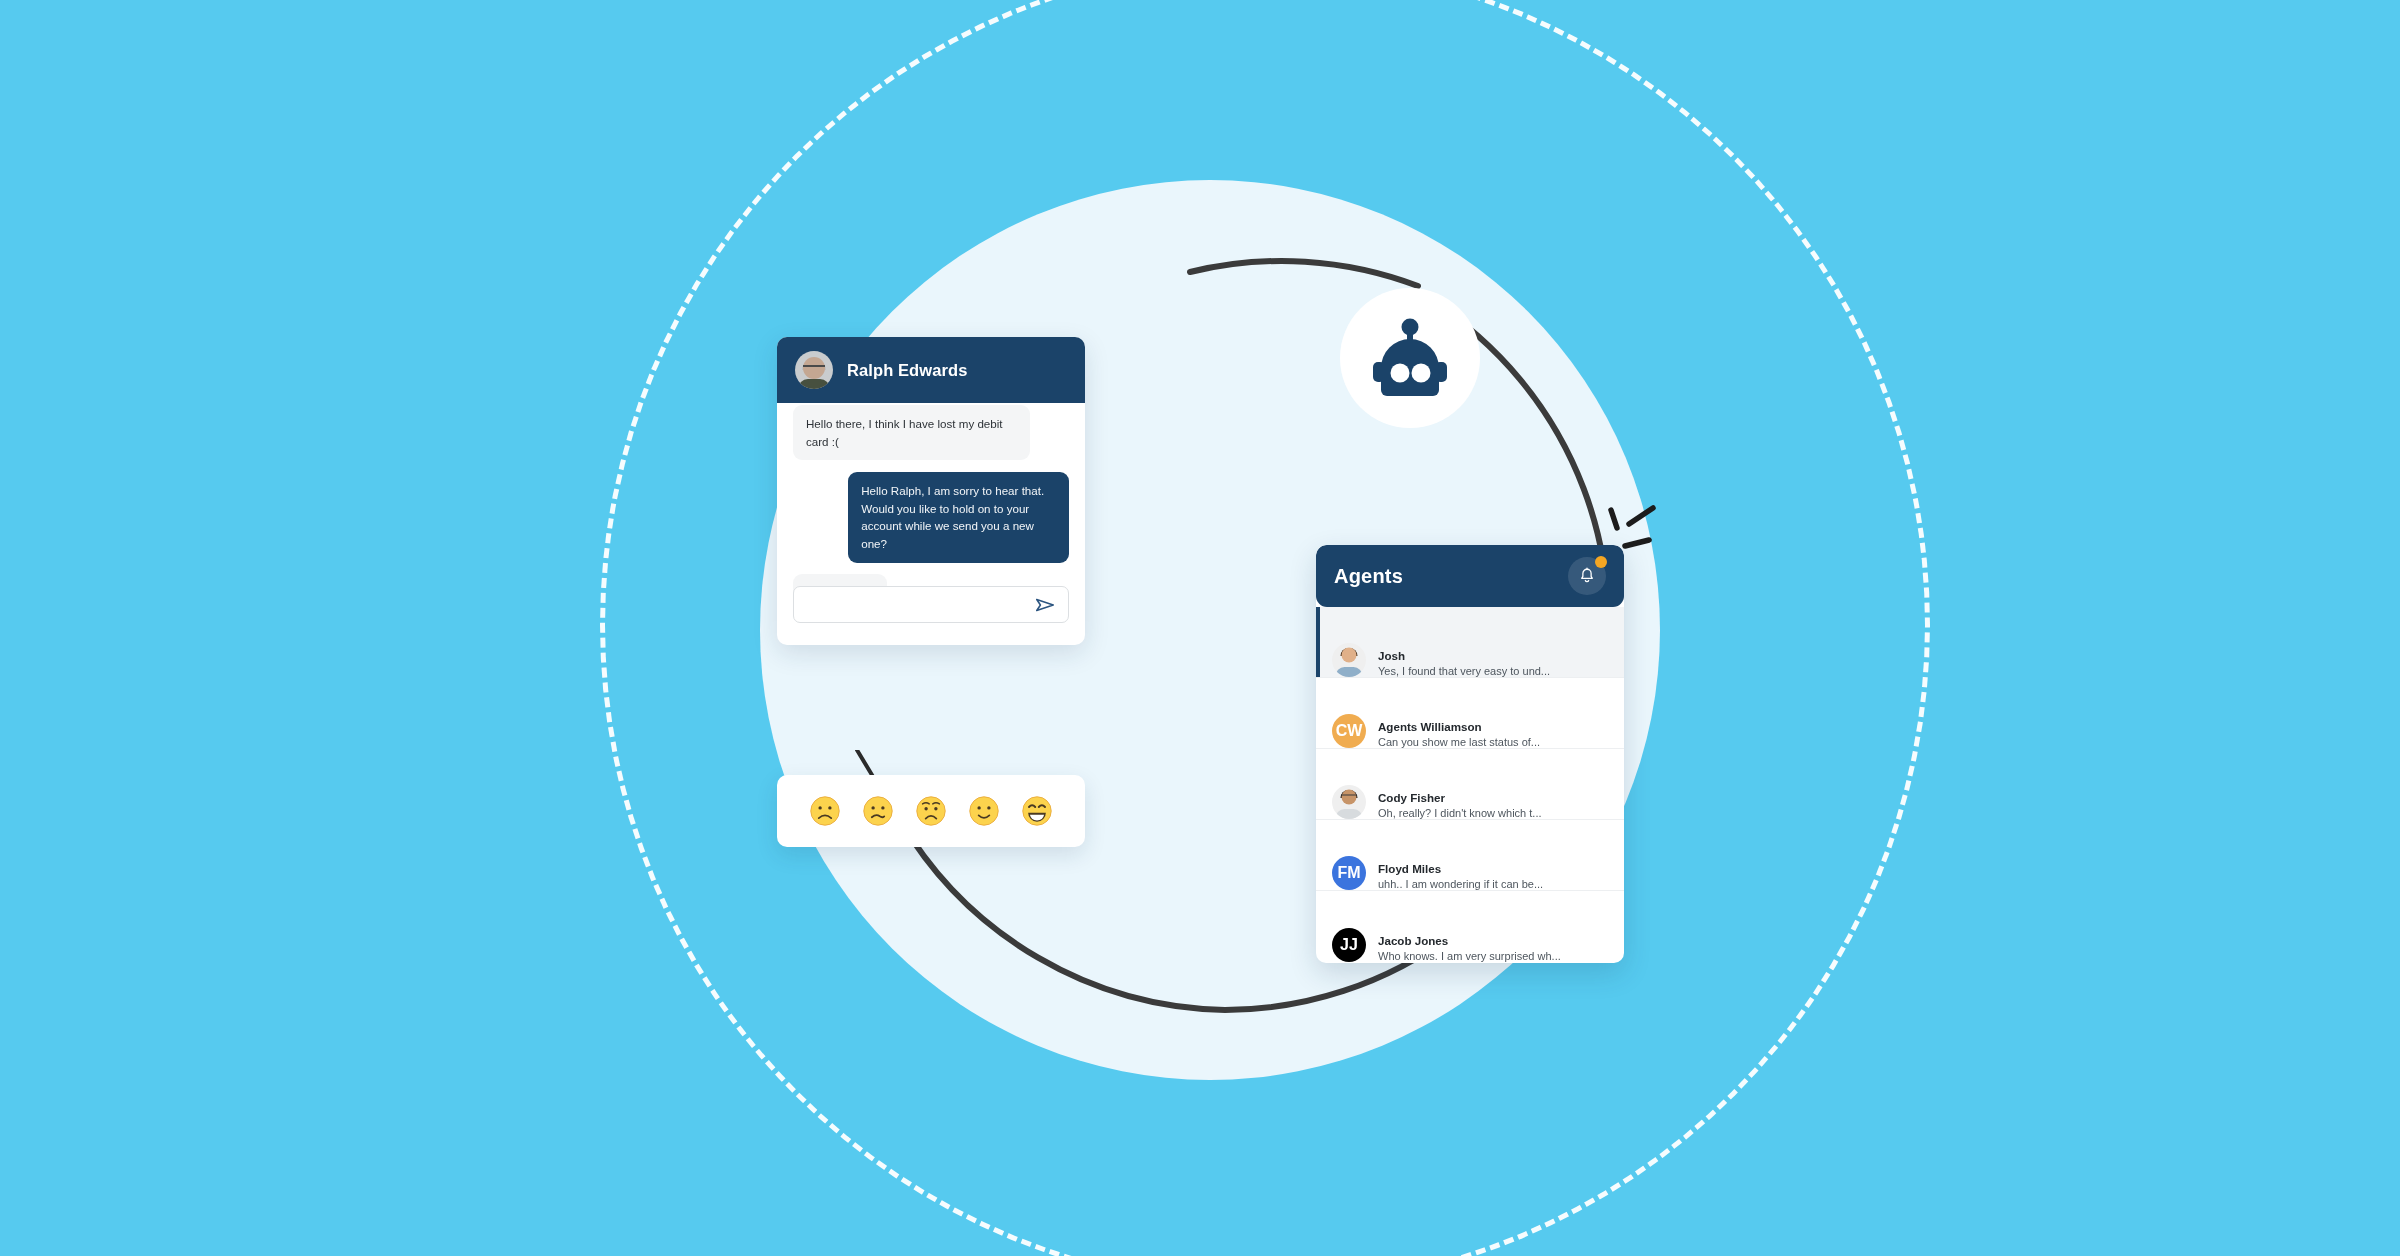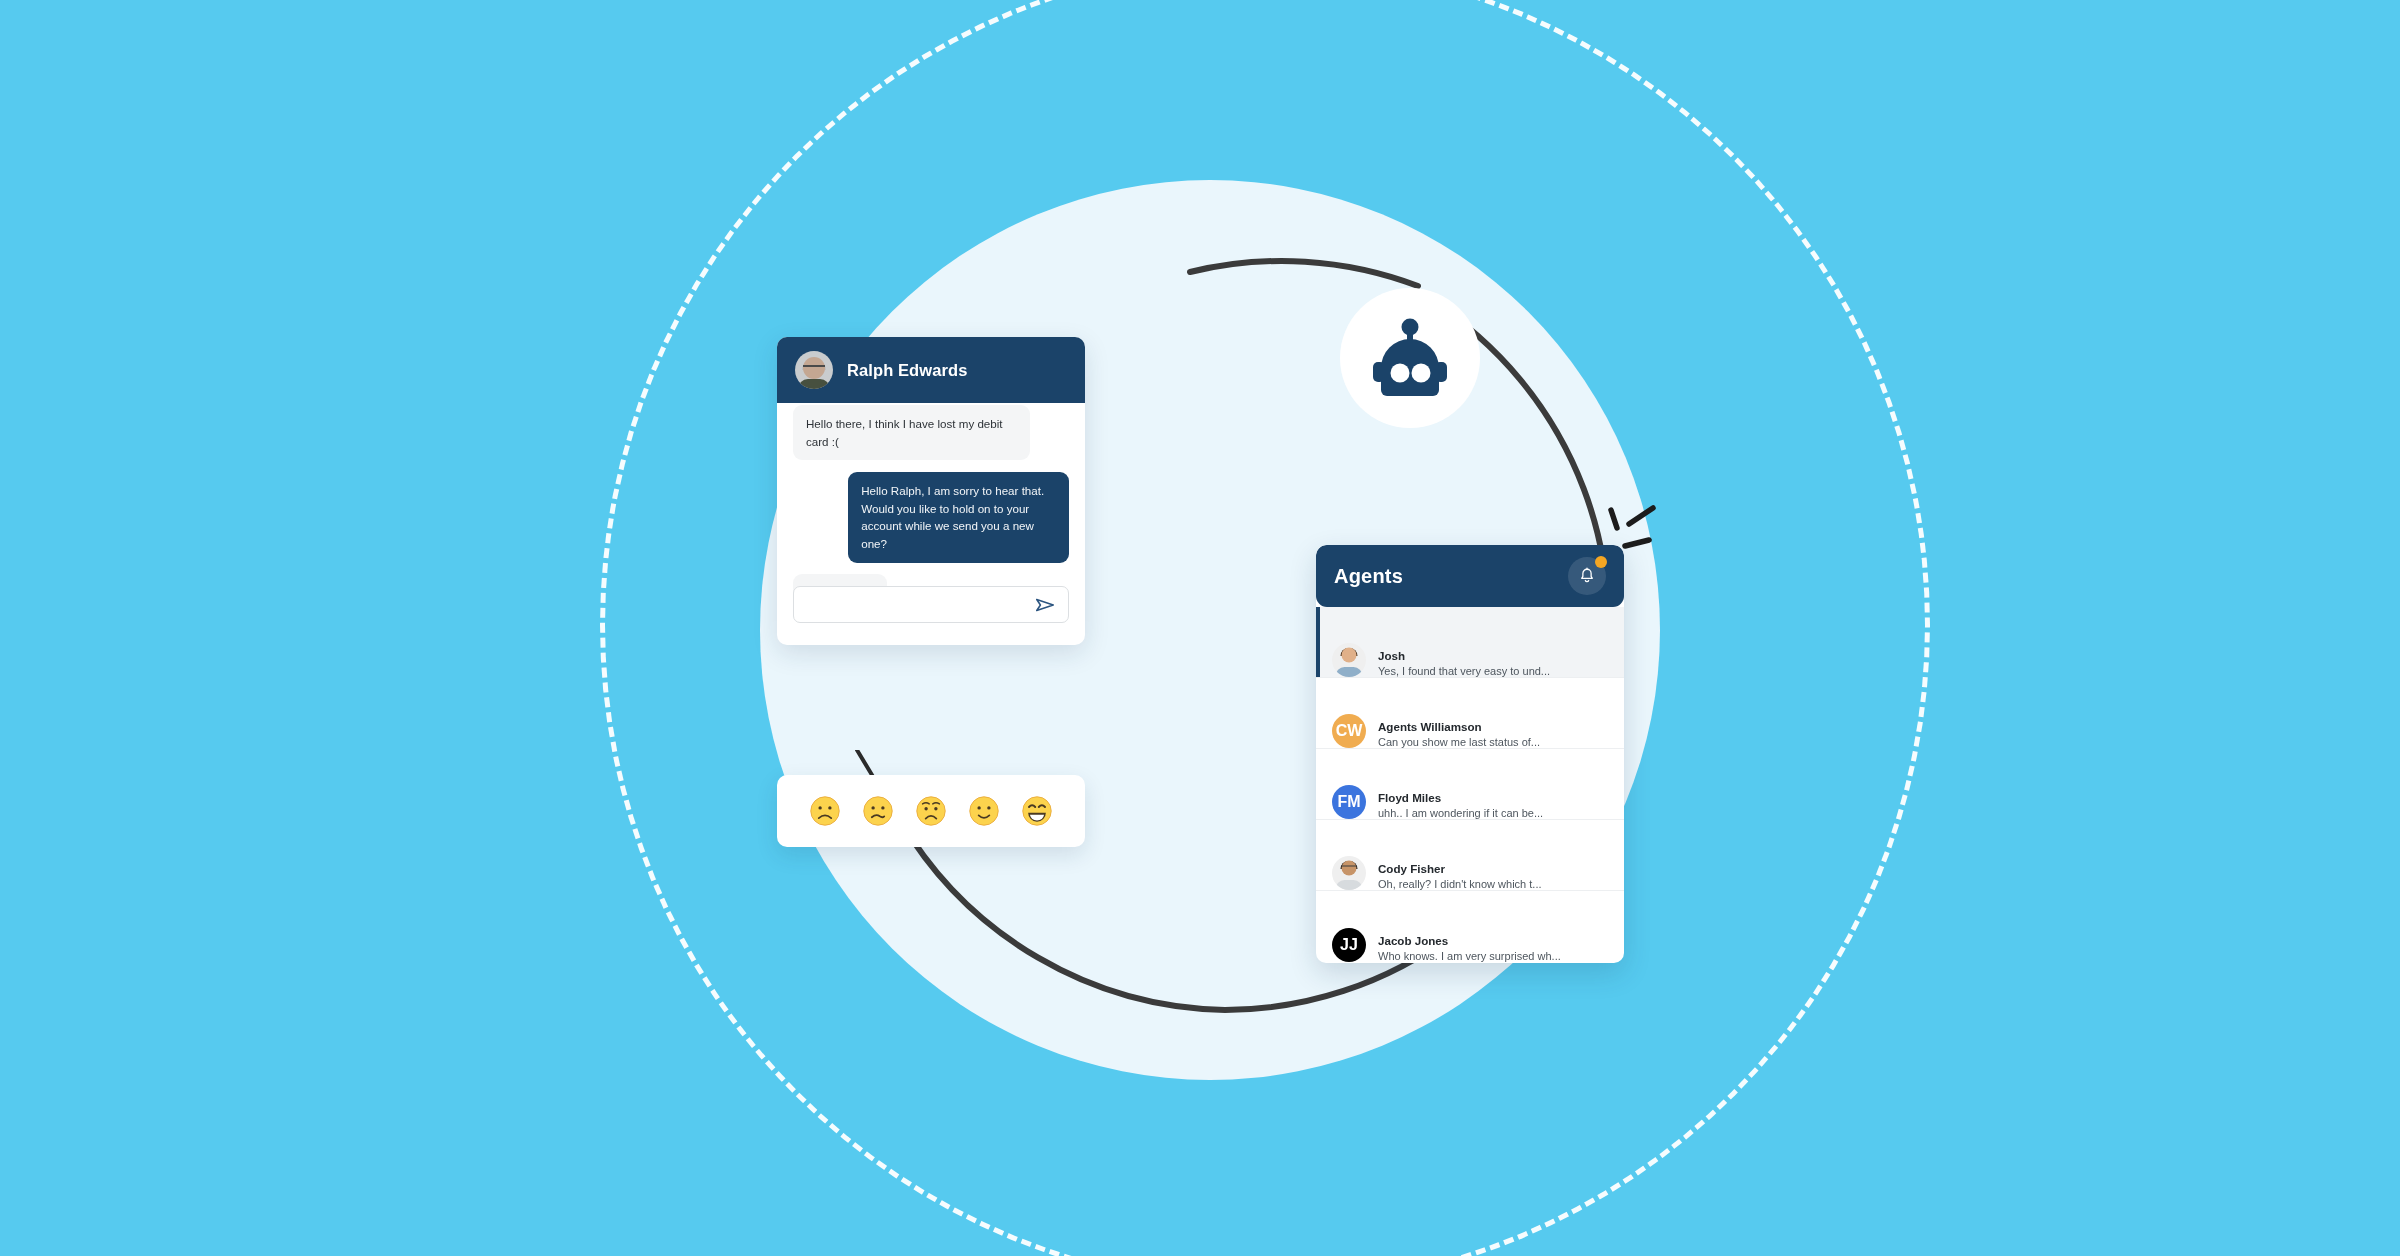--- a/index.html
+++ b/index.html
@@ -396,43 +396,43 @@
         <div class="ag-avatar" style="background:#F0AC50;">
           <span>CW</span>
         </div>
         <div class="ag-text">
           <div class="ag-name">Agents Williamson</div>
           <div class="ag-msg">Can you show me last status of...</div>
         </div>
       </div>
 
       <div class="agent-row">
-        <div class="ag-avatar" style="background:#3B74DE;">
-          <span>FM</span>
-        </div>
-        <div class="ag-text">
-          <div class="ag-name">Floyd Miles</div>
-          <div class="ag-msg">uhh.. I am wondering if it can be...</div>
-        </div>
-      </div>
-
-      <div class="agent-row">
         <div class="ag-avatar photo">
           <div class="ph-hair" style="background:#1E1A17;"></div>
           <div class="ph-head" style="background:#C79468;"></div>
           <div class="ph-glass"></div>
           <div class="ph-body" style="background:#D7DBDE;"></div>
         </div>
         <div class="ag-text">
           <div class="ag-name">Cody Fisher</div>
           <div class="ag-msg">Oh, really? I didn't know which t...</div>
         </div>
       </div>
 
       <div class="agent-row">
+        <div class="ag-avatar" style="background:#3B74DE;">
+          <span>FM</span>
+        </div>
+        <div class="ag-text">
+          <div class="ag-name">Floyd Miles</div>
+          <div class="ag-msg">uhh.. I am wondering if it can be...</div>
+        </div>
+      </div>
+
+      <div class="agent-row">
         <div class="ag-avatar" style="background:#000000;">
           <span>JJ</span>
         </div>
         <div class="ag-text">
           <div class="ag-name">Jacob Jones</div>
           <div class="ag-msg">Who knows. I am very surprised wh...</div>
         </div>
       </div>
 
     </div>

